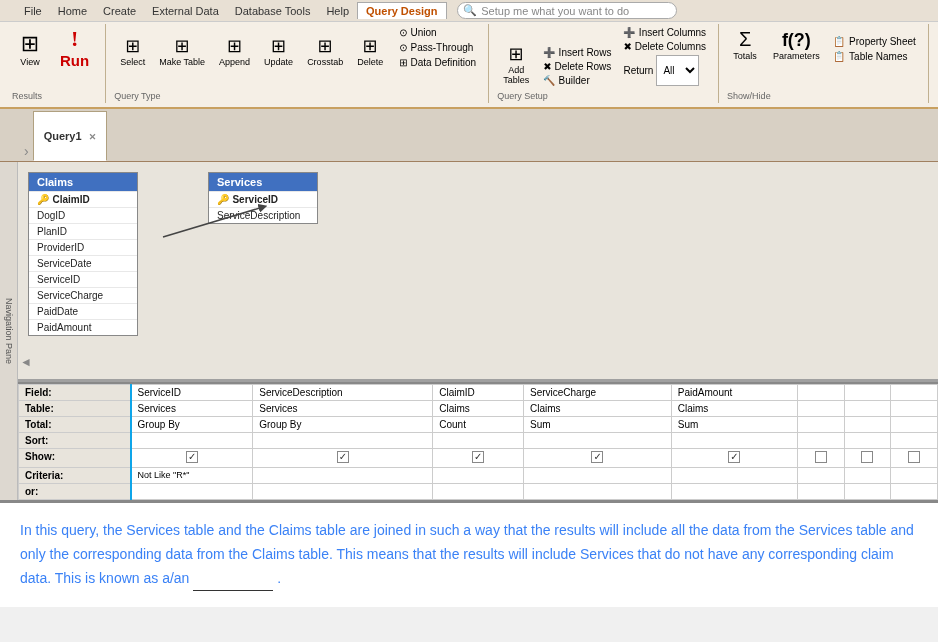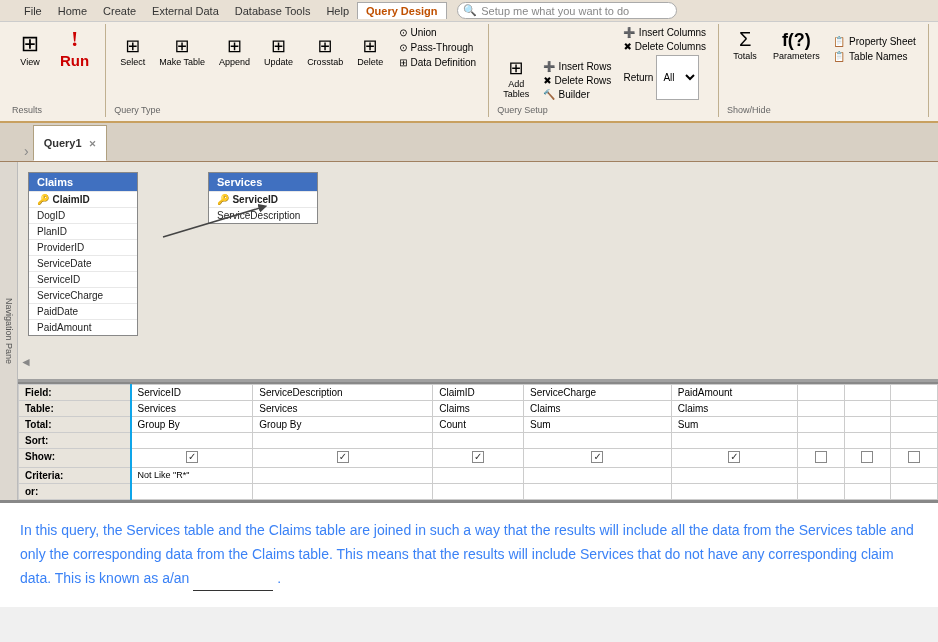--- a/index.html
+++ b/index.html
@@ -12,21 +12,21 @@
     .search-bar { margin-left: 10px; display: flex; align-items: center; background: #fff; border: 1px solid #aaa; padding: 1px 6px; border-radius: 10px; font-size: 11px; color: #888; gap: 4px; flex: 1; max-width: 220px; }
 
     
     .ribbon { background: #f5efe6; border-bottom: 2px solid #c8a060; padding: 2px 0 4px 0; }
     .ribbon-row { display: flex; align-items: stretch; padding: 0 4px; gap: 0; }
     .ribbon-section { display: flex; align-items: stretch; border-right: 1px solid #c0b090; padding: 2px 8px; gap: 4px; }
     .ribbon-section-label { font-size: 9px; color: #666; text-align: center; margin-top: auto; }
     .ribbon-small-btn { display: flex; align-items: center; gap: 3px; padding: 1px 4px; cursor: pointer; font-size: 10px; border-radius: 2px; white-space: nowrap; }
     .ribbon-large-btn { display: flex; flex-direction: column; align-items: center; cursor: pointer; padding: 2px 6px; border-radius: 2px; font-size: 9px; min-width: 36px; }
     .ribbon-large-icon { font-size: 22px; }
-    .tab { padding: 11px 10px; font-size: 11px; cursor: pointer; border: 1px solid #b0a080; border-bottom: none; background: #d0c8bc; color: #333; margin-right: 2px; }
+    .tab { padding: 18px 10px; font-size: 11px; cursor: pointer; border: 1px solid #b0a080; border-bottom: none; background: #d0c8bc; color: #333; margin-right: 2px; }
     .tab.active { background: #fff; border-bottom: 1px solid #fff; font-weight: 600; }
     .tab-close { margin-left: 4px; font-size: 9px; color: #888; cursor: pointer; }
     .nav-arrow { font-size: 14px; color: #888; padding: 2px 4px; cursor: pointer; }
     .nav-pane { width: 18px; background: #ddd8d0; border-right: 1px solid #bbb; display: flex; align-items: center; justify-content: center; writing-mode: vertical-rl; font-size: 9px; color: #555; padding: 4px 0; cursor: pointer; }
 
     
     .query-design { flex: 1; display: flex; flex-direction: column; }
     .table-area { flex: 1; background: #e8e4dc; padding: 10px; display: flex; gap: 40px; align-items: flex-start; min-height: 220px; border-bottom: 3px solid #a0a0a0; position: relative; }
     .db-table { background: #fff; border: 1px solid #888; min-width: 110px; }
     .db-table-header { background: #4070c0; color: #fff; font-weight: 700; font-size: 11px; padding: 3px 8px; }
@@ -40,21 +40,21 @@
     .grid-table td { border: 1px solid #ccc; padding: 2px 6px; vertical-align: top; white-space: nowrap; }
     .grid-table td.label { background: #e8e4dc; font-weight: 600; border-right: 2px solid #0ea5e9; min-width: 60px; }
     .checkbox-cell { text-align: center; }
     .cb { width: 12px; height: 12px; border: 1px solid #888; display: inline-block; background: #fff; position: relative; }
     .cb.checked::after { content: '✓'; font-size: 10px; position: absolute; top: -1px; left: 1px; color: #333; }
 
     
     .text-content { background: #fff; padding: 16px 20px; font-size: 14px; color: #3b82f6; line-height: 1.7; border-top: 3px solid #888; }
     .underline-blank { display: inline-block; border-bottom: 1px solid #333; min-width: 80px; }
 
-    .return-select { font-size: 10px; border: 1px solid #aaa; background: #fff; padding: 15px 2px; }
+    .return-select { font-size: 10px; border: 1px solid #aaa; background: #fff; padding: 8px 2px; }
   </style>
 </head>
 <body>
 
 <div class="menu-bar">
   <span class="menu-item">File</span>
   <span class="menu-item">Home</span>
   <span class="menu-item">Create</span>
   <span class="menu-item">External Data</span>
   <span class="menu-item">Database Tools</span>

